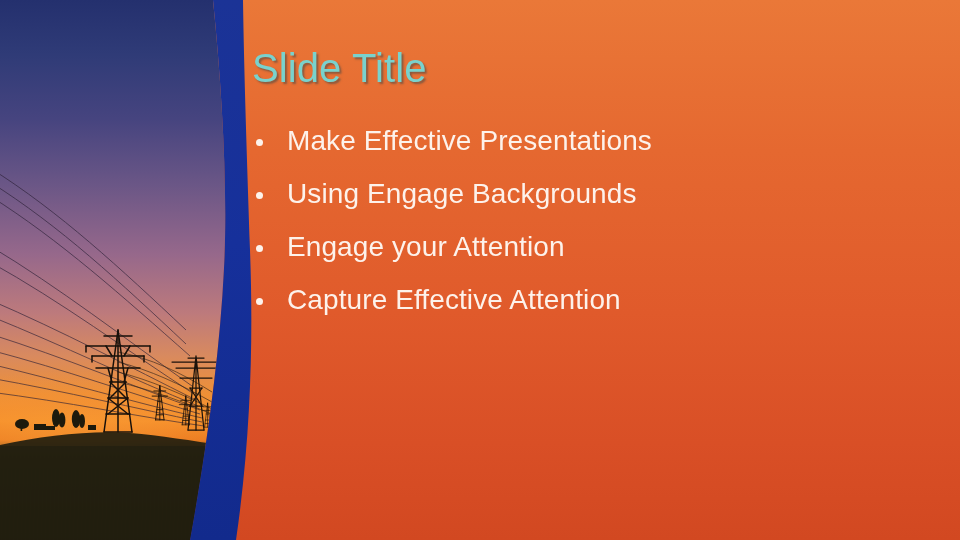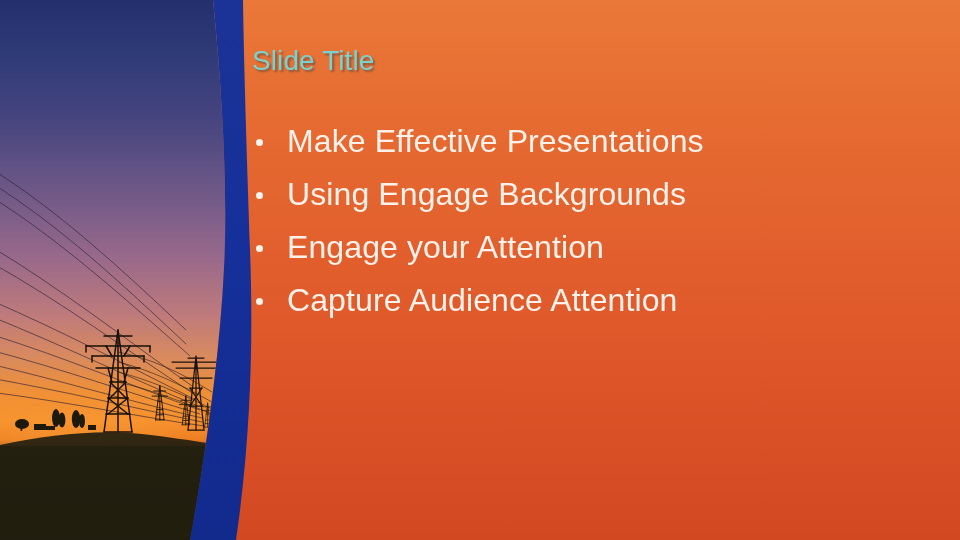--- a/index.html
+++ b/index.html
@@ -114,21 +114,21 @@
     left: 250px;
     top: 0;
     width: 700px;
     height: 540px;
   }
 
   .slide-title {
     position: absolute;
     left: 2px;
     top: 46px;
-    font-size: 28px;
+    font-size: 40px;
     line-height: 1.1;
     font-weight: 400;
     letter-spacing: 0.1px;
     color: #79d2cd;
     text-shadow: 2px 2px 2px rgba(60,70,70,0.55);
     white-space: nowrap;
   }
 
   .bullet-list {
     position: absolute;
@@ -150,21 +150,21 @@
     position: absolute;
     left: 6px;
     top: 50%;
     width: 7px;
     height: 7px;
     margin-top: -3px;
     border-radius: 50%;
     background: #fdf3ec;
   }
   .bullet-text {
-    font-size: 32px;
+    font-size: 28px;
     line-height: 1.15;
     font-weight: 400;
     color: #fdf2eb;
     letter-spacing: 0.1px;
     white-space: nowrap;
   }
 </style>
 </head>
 <body>
 
@@ -286,18 +286,18 @@
       <li class="bullet-item">
         <span class="bullet-dot"></span>
         <span class="bullet-text">Using Engage Backgrounds</span>
       </li>
       <li class="bullet-item">
         <span class="bullet-dot"></span>
         <span class="bullet-text">Engage your Attention</span>
       </li>
       <li class="bullet-item">
         <span class="bullet-dot"></span>
-        <span class="bullet-text">Capture Audience Attention</span>
+        <span class="bullet-text">Capture Effective Attention</span>
       </li>
     </ul>
 
   </div>
 </div>
 
 </body></html>

